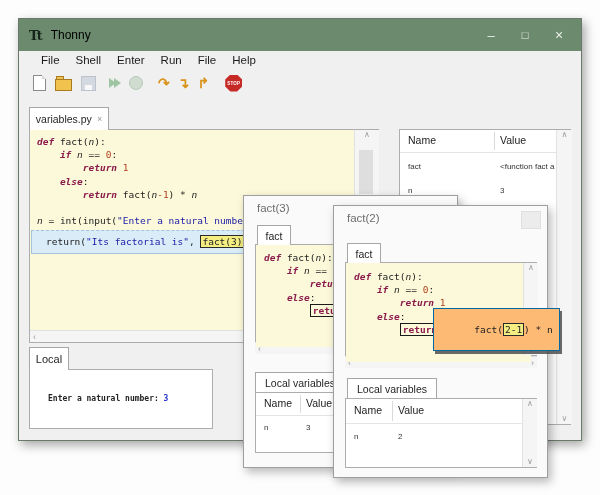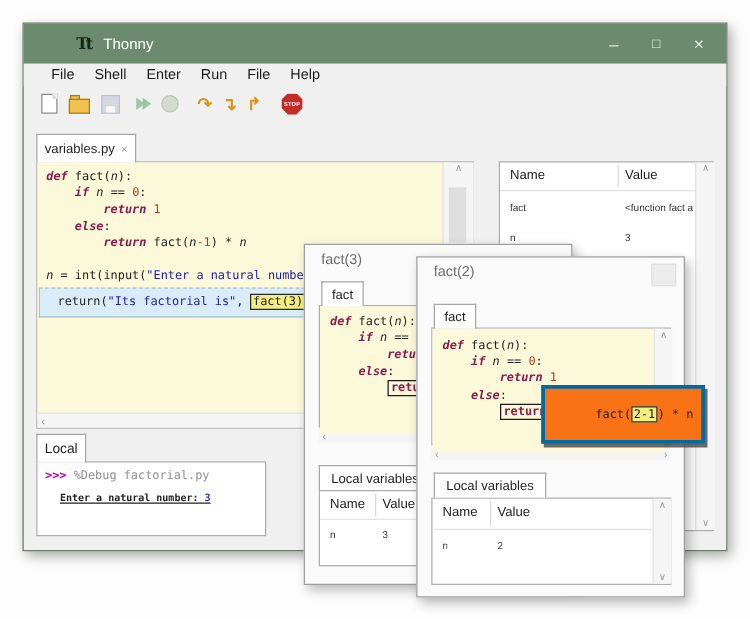--- a/index.html
+++ b/index.html
@@ -4,23 +4,23 @@
 <style>
   html,body{margin:0;padding:0;}
   #stage{position:relative;width:600px;height:495px;background:#fdfdfd;overflow:hidden;
          font-family:"Liberation Sans",sans-serif;}
   .win{position:absolute;box-sizing:border-box;}
   .abs{position:absolute;box-sizing:border-box;}
 
   
   .main-win{left:18px;top:18px;width:564px;height:423px;background:#f0f0f0;
             border:1px solid #6a7a6a;box-shadow:3px 4px 10px rgba(0,0,0,.35);z-index:1;}
-  .titlebar{left:0;top:0;width:100%;height:32px;background:#6c8a6e;display:flex;align-items:center;padding-left:32px;}
+  .titlebar{left:0;top:0;width:100%;height:32px;background:#6c8a6e;display:flex;align-items:center;}
   .logo{font-family:"DejaVu Serif",serif;font-weight:bold;font-size:13px;color:#16251a;margin-left:10px;letter-spacing:-2px;}
-  .wtitle{font-size:12px;color:#ffffff;margin-left:10px;}
+  .wtitle{font-size:12px;color:#000000;margin-left:10px;}
   .ctrl{position:absolute;top:0;height:32px;width:32px;display:flex;align-items:center;justify-content:center;
         color:#e9f0e9;font-size:13px;}
   .ctrl.min{right:74px;} .ctrl.max{right:40px;font-size:11px;} .ctrl.close{right:6px;font-size:14px;}
 
   .menubar{left:0;top:32px;width:100%;height:18px;background:#f0f0f0;display:flex;align-items:center;padding-left:14px;}
   .menu-item{font-size:11.5px;color:#1a1a1a;padding:0 8px;}
 
   .toolbar{left:0;top:50px;width:100%;height:28px;display:flex;align-items:center;padding-left:12px;}
   .tbtn{height:22px;display:flex;align-items:center;justify-content:center;}
   .ic-new{width:11px;height:14px;background:#fff;border:1px solid #8a8a8a;position:relative;}
@@ -67,30 +67,30 @@
   
   .th{position:absolute;font-size:10.5px;color:#1c1c1c;}
   .vline{position:absolute;width:1px;background:#d9d9d9;}
   .hline{position:absolute;height:1px;background:#e4e4e4;}
   .cell{position:absolute;font-size:8px;color:#333;white-space:nowrap;overflow:hidden;}
 
   
   .sh-line1{position:absolute;left:6px;top:5px;font-family:"DejaVu Sans Mono",monospace;font-size:9.5px;}
   .sh-prompt{color:#bb00bb;font-weight:bold;}
   .sh-cmd{color:#8f8f8f;}
-  .sh-line2{position:absolute;left:18px;top:24px;font-family:"DejaVu Sans Mono",monospace;font-size:8px;font-weight:bold;color:#1f1f1f;text-decoration:underline;}
+  .sh-line2{position:absolute;left:18px;top:24px;font-family:"DejaVu Sans Mono",monospace;font-size:8px;font-weight:bold;color:#1f1f1f;}
   .sh-in{color:#2330cc;}
 
   
   .dialog{background:#fafafa;border:1px solid #9e9e9e;box-shadow:3px 4px 9px rgba(0,0,0,.28);}
   .f3-win{left:243px;top:195px;width:215px;height:273px;z-index:5;}
   .f2-win{left:333px;top:205px;width:215px;height:273px;z-index:6;}
   .dlg-title{position:absolute;left:13px;top:6px;font-size:11.5px;color:#6e6e6e;}
   .dlg-btn{position:absolute;right:6px;top:5px;width:18px;height:16px;background:#ececec;border:1px solid #e0e0e0;}
-  .popup{position:absolute;background:#f97316;border:3px solid #0369a1;box-shadow:2px 3px 0 rgba(70,70,70,.8);
+  .popup{position:absolute;background:#fdba74;border:1px solid #0369a1;box-shadow:2px 3px 0 rgba(70,70,70,.8);
          font-family:"DejaVu Sans Mono",monospace;font-size:9.5px;color:#222;padding:4px 6px;white-space:pre;z-index:7;}
 </style>
 </head>
 <body>
 
 <div id="stage">
 
   <div class="win main-win">
 
     <div class="abs titlebar">
@@ -185,25 +185,20 @@
       <div class="sb-v" style="left:156px;top:0;width:15px;height:294px;">
         <span>∧</span>
         <span>∨</span>
       </div>
     </div>
 
     <div class="tab" style="left:10px;top:328px;width:40px;height:23px;font-size:11px;">
       <span>Local</span>
     </div>
     <div class="frame" style="left:10px;top:350px;width:184px;height:60px;">
-      <div class="sh-line1">
-        <span class="sh-prompt">&gt;&gt;&gt;</span>
-        <span> </span>
-        <span class="sh-cmd">%Debug factorial.py</span>
-      </div>
       <div class="sh-line2">
         <span>Enter a natural number: </span><span class="sh-in">3</span>
       </div>
     </div>
   </div>
 
   <div class="win dialog f3-win">
     <span class="dlg-title">fact(3)</span>
     <div class="tab" style="left:13px;top:29px;width:34px;height:20px;">
       <span>fact</span>

